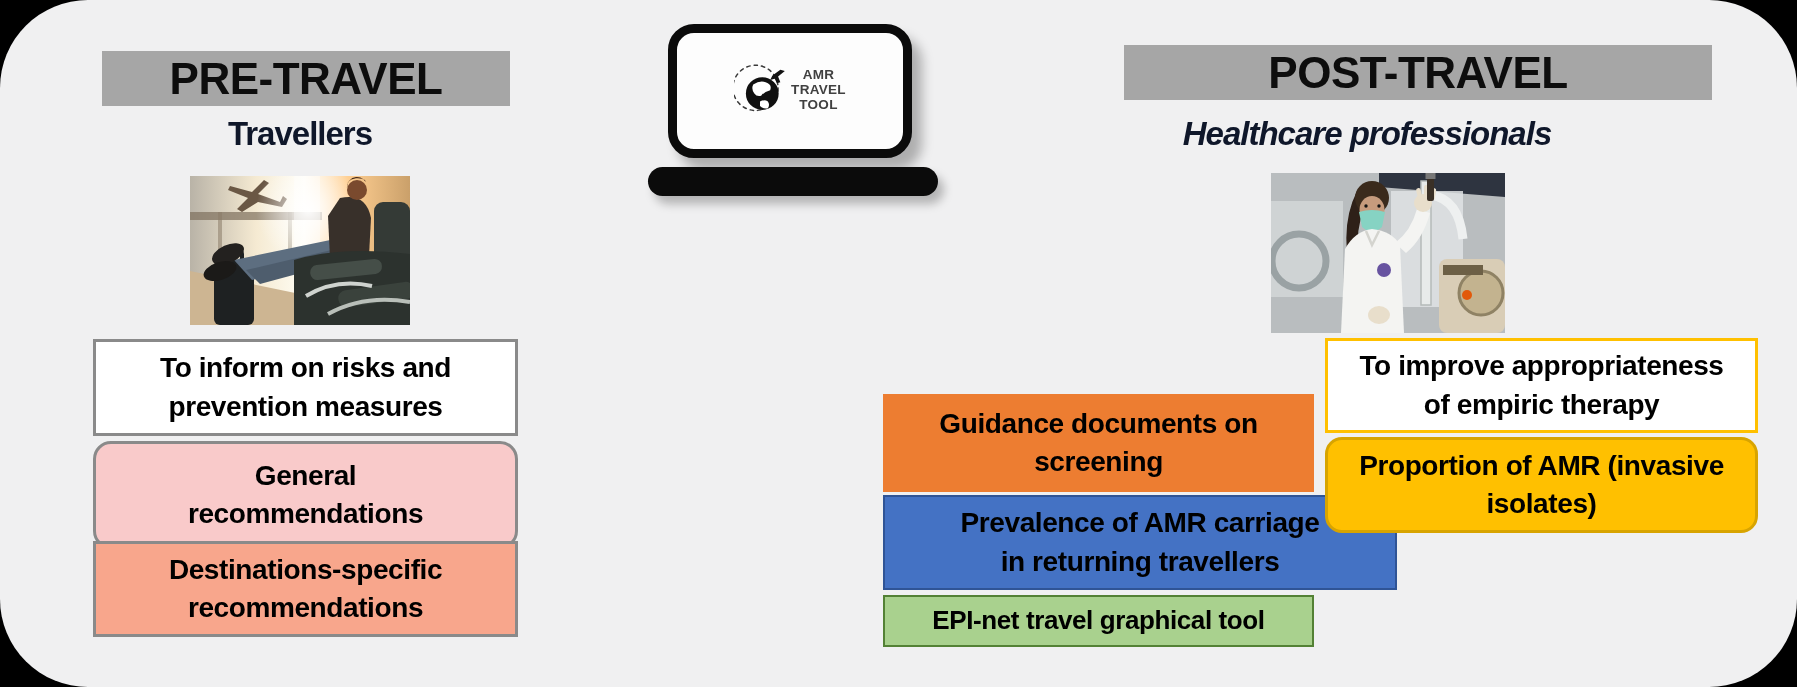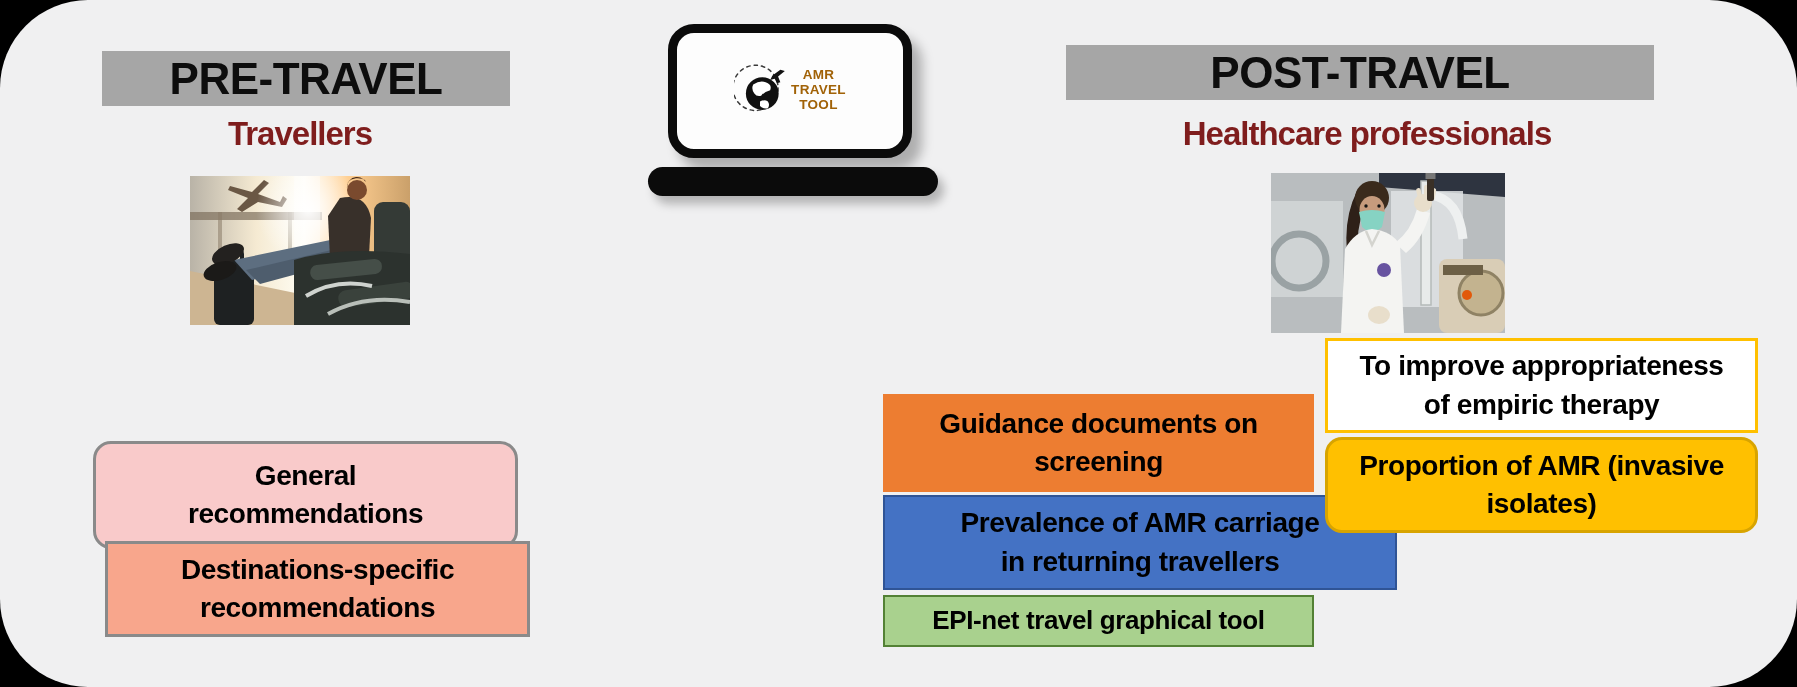--- a/index.html
+++ b/index.html
@@ -19,38 +19,38 @@
   
   .bar {
     background: var(--header-bar, #a6a6a6);
     display: flex; align-items: center; justify-content: center;
     font-weight: 700; font-size: 44px; color: #0d0d0d;
     letter-spacing: -0.5px;
   }
 
   .subtitle {
     display: flex; align-items: center; justify-content: center;
-    font-weight: 700; font-size: 33px; color: #7f1d1d;
+    font-weight: 700; font-size: 33px; color: #0f172a;
     letter-spacing: -1px; text-align: center;
   }
 
   
   .box {
     display: flex; align-items: center; justify-content: center;
     text-align: center;
   }
   .box-label {
     font-weight: 700; font-size: 28px; line-height: 1.36; color: #000;
     white-space: pre-line; letter-spacing: -0.4px; padding: 0 6px;
   }
   .box-label.tight { font-size: 26px; white-space: nowrap; }
 
   .b-gray   { background: #ffffff;            border: 3px solid var(--box-border-gray, #8a8a8a); }
   .b-pink   { background: var(--pink, #f9caca);   border: 3px solid var(--box-border-gray, #8a8a8a); }
-  .b-salmon { background: var(--salmon, #f8a68c); border: 3px solid var(--box-border-gray, #8a8a8a); margin-left: 12px; }
+  .b-salmon { background: var(--salmon, #f8a68c); border: 3px solid var(--box-border-gray, #8a8a8a); }
   .b-orange-frame { background: #ffffff; border: 3px solid var(--orange, #ed7d31); }
   .b-orange { background: var(--orange, #ed7d31); border: 3px solid var(--orange, #ed7d31); }
   .b-blue   { background: var(--blue, #4472c4);   border: 2px solid var(--blue-border, #2f5496); }
   .b-green  { background: var(--green, #a9d18e);  border: 2px solid var(--green-border, #538135); }
   .b-gold-frame { background: #ffffff; border: 3px solid var(--gold, #ffc000); }
   .b-gold   { background: var(--gold, #ffc000);   border: 3px solid var(--gold-border, #d8a400); }
 
   
   .laptop-screen {
     left: 668px; top: 24px; width: 244px; height: 134px;
@@ -59,21 +59,21 @@
     box-shadow: 10px 12px 12px rgba(0,0,0,.28);
     display: flex; align-items: center; justify-content: center;
   }
   .laptop-base {
     left: 648px; top: 167px; width: 290px; height: 29px;
     background: #0b0b0b; border-radius: 15px;
     box-shadow: 6px 8px 10px rgba(0,0,0,.25);
   }
   .logo-row { display: flex; align-items: center; gap: 5px; transform: translateY(-2px); }
   .logo-text { text-align: center; font-weight: 700; font-size: 13.5px;
-               line-height: 15px; letter-spacing: .3px; color: #a16207; }
+               line-height: 15px; letter-spacing: .3px; color: #404040; }
 
   .photo { overflow: hidden; }
   .photo svg { display: block; width: 100%; height: 100%; }
 </style>
 </head>
 <body>
 
 <div class="canvas">
 
   <div class="abs bar" style="left:102px; top:51px; width:408px; height:55px;">
@@ -120,20 +120,24 @@
 
       <rect x="184" y="26" width="36" height="62" rx="9" fill="#343a36"></rect>
       <path d="M104,84 Q150,70 220,78 L220,149 L104,149 Z" fill="#2c322e"></path>
       <rect x="120" y="86" width="72" height="15" rx="7" fill="#454e48" transform="rotate(-6 156 93)"></rect>
       <rect x="148" y="110" width="76" height="17" rx="8" fill="#3a423c" transform="rotate(-8 186 118)"></rect>
       <path d="M116,120 q30,-18 66,-10" stroke="#cfd3cf" stroke-width="4" fill="none"></path>
       <path d="M138,138 q36,-20 82,-12" stroke="#b9bfb9" stroke-width="4" fill="none"></path>
     </svg>
   </div>
 
+  <div class="abs box b-gray" style="left:93px; top:339px; width:425px; height:97px;">
+    <span class="box-label">To inform on risks and
+prevention measures</span>
+  </div>
 
   <div class="abs box b-pink" style="left:93px; top:441px; width:425px; height:108px;border-radius:18px;">
     <span class="box-label">General
 recommendations</span>
   </div>
 
   <div class="abs box b-salmon" style="left:93px; top:541px; width:425px; height:96px;">
     <span class="box-label">Destinations-specific
 recommendations</span>
   </div>
@@ -149,25 +153,25 @@
       </svg>
       <div class="logo-text">
         <div>AMR</div>
         <div>TRAVEL</div>
         <div>TOOL</div>
       </div>
     </div>
   </div>
   <div class="abs laptop-base"></div>
 
-  <div class="abs bar" style="left:1066px; top:45px; width:588px; height:55px;">
+  <div class="abs bar" style="left:1124px; top:45px; width:588px; height:55px;">
     <span>POST-TRAVEL</span>
   </div>
 
-  <div class="abs subtitle" style="left:1087px; top:114px; width:560px; height:40px;">Healthcare professionals</div>
+  <div class="abs subtitle" style="left:1087px; top:114px; width:560px; height:40px;font-style:italic;">Healthcare professionals</div>
 
   <div class="abs photo" style="left:1271px; top:173px; width:234px; height:160px;">
     <svg viewBox="0 0 234 160" preserveAspectRatio="none">
       <rect x="0" y="0" width="234" height="160" fill="#b9bdbf"></rect>
       <polygon points="108,0 234,0 234,24 108,14" fill="#2e3440"></polygon>
       <rect x="0" y="28" width="72" height="96" fill="#cfd3d4"></rect>
       <circle cx="28" cy="88" r="27" fill="none" stroke="#9aa2a4" stroke-width="7"></circle>
       <rect x="120" y="18" width="72" height="116" fill="#dfe3e4" opacity="0.85"></rect>
       <rect x="150" y="8" width="10" height="124" fill="#e8ebea" stroke="#b5bab9" stroke-width="1.5"></rect>
       <path d="M160,22 q28,4 32,44" stroke="#eef0f0" stroke-width="9" fill="none"></path>

